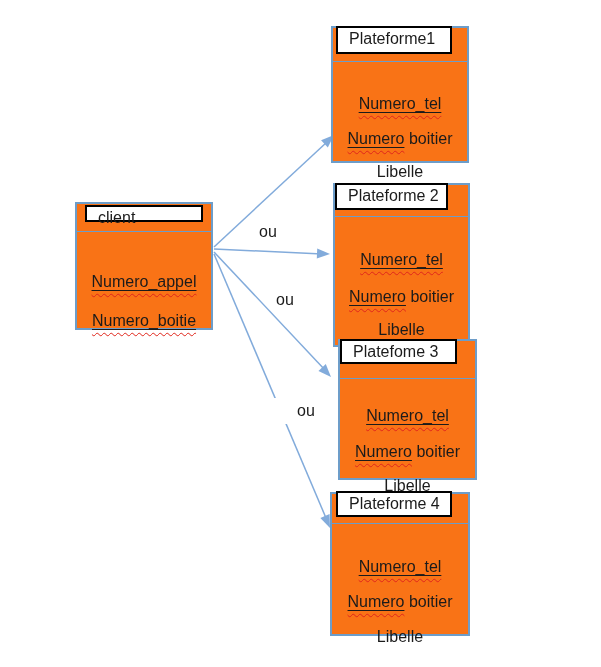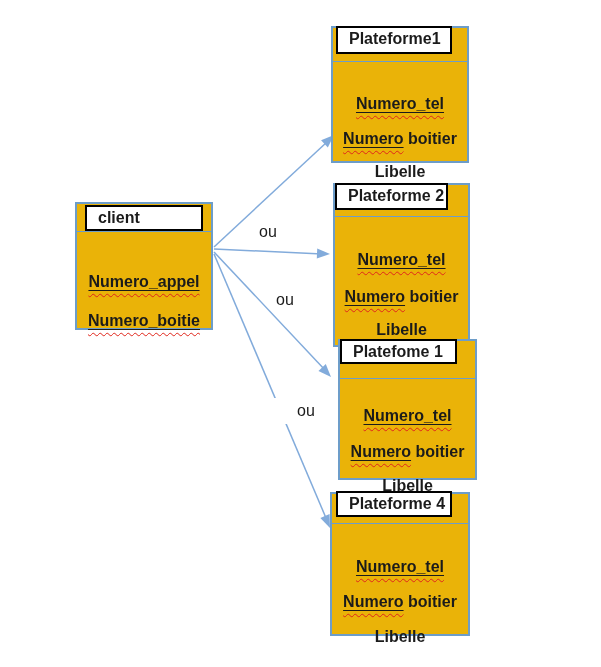--- a/index.html
+++ b/index.html
@@ -12,23 +12,22 @@
   body{
     width:601px;height:667px;background:#ffffff;overflow:hidden;position:relative;
     font-family:"Liberation Sans", sans-serif;color:var(--ink);
   }
   .canvas{position:absolute;inset:0;}
   svg.arrows{position:absolute;left:0;top:0;pointer-events:none;}
   .arrow-line{stroke:var(--arrow);stroke-width:1.5;fill:none;}
   .arrow-head{fill:var(--arrow);stroke:none;}
 
   .entity{
-    position:absolute;box-sizing:border-box;background:#eab308;
+    position:absolute;box-sizing:border-box;background:#f97316;
     border:2px solid var(--box);
-    font-weight:bold;
   }
   .entity .title{
     position:absolute;box-sizing:border-box;background:#fff;
     border:2px solid #000;font-size:16px;line-height:22px;
     padding-left:11px;white-space:nowrap;z-index:2;
   }
   .entity .sep{
     position:absolute;left:-2px;right:-2px;height:0;
     border-top:1.5px solid var(--box);z-index:1;
   }
@@ -43,21 +42,21 @@
     text-underline-offset:6px;text-decoration-skip-ink:none;
   }
   .u-mark{
     text-decoration-line:underline;text-decoration-style:solid;
     text-decoration-color:var(--ink);text-decoration-thickness:1px;
     text-underline-offset:3px;
   }
 
   
   .e-client{left:75px;top:202px;width:138px;height:128px;}
-  .e-client .title{left:8px;top:1px;width:118px;height:26px;}
+  .e-client .title{left:8px;top:1px;width:118px;height:17px;}
   .e-client .sep{top:27px;}
 
   .e-p1{left:331px;top:26px;width:138px;height:137px;}
   .e-p1 .title{left:3px;top:-2px;width:116px;height:28px;}
   .e-p1 .sep{top:33px;}
 
   .e-p2{left:333px;top:183px;width:137px;height:164px;}
   .e-p2 .title{left:0px;top:-2px;width:113px;height:27px;}
   .e-p2 .sep{top:31px;}
 
@@ -114,21 +113,21 @@
 
   <div class="entity e-p2">
     <div class="title">Plateforme 2</div>
     <div class="sep"></div>
     <div class="fld" style="top:51px"><span class="sq-wrap"><span class="u-mark">Numero_tel</span></span></div>
     <div class="fld" style="top:88px"><span class="sq-wrap"><span class="u-mark">Numero</span></span> boitier</div>
     <div class="fld" style="top:121px">Libelle</div>
   </div>
 
   <div class="entity e-p3">
-    <div class="title">Platefome 1</div>
+    <div class="title">Platefome 3</div>
     <div class="sep"></div>
     <div class="fld" style="top:51px"><span class="sq-wrap"><span class="u-mark">Numero_tel</span></span></div>
     <div class="fld" style="top:87px"><span class="sq-wrap"><span class="u-mark">Numero</span></span> boitier</div>
     <div class="fld" style="top:121px">Libelle</div>
   </div>
 
   <div class="entity e-p4">
     <div class="title">Plateforme 4</div>
     <div class="sep"></div>
     <div class="fld" style="top:49px"><span class="sq-wrap"><span class="u-mark">Numero_tel</span></span></div>

